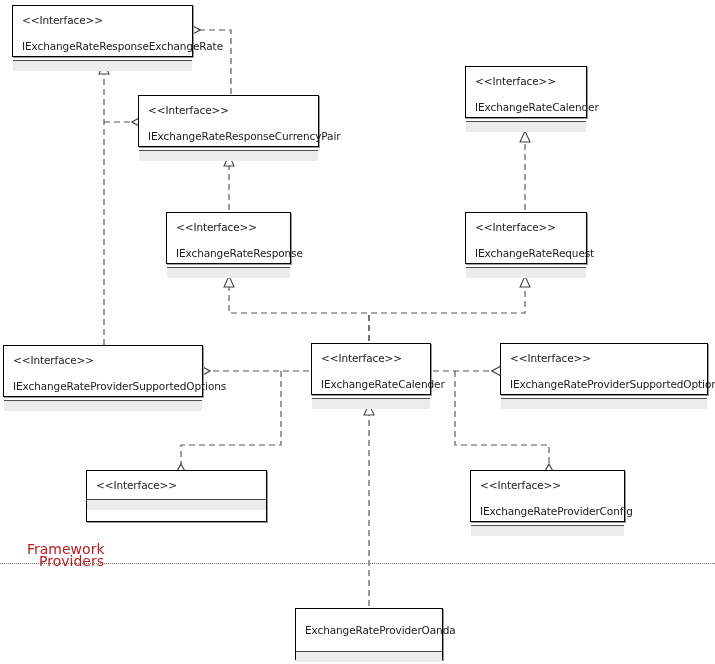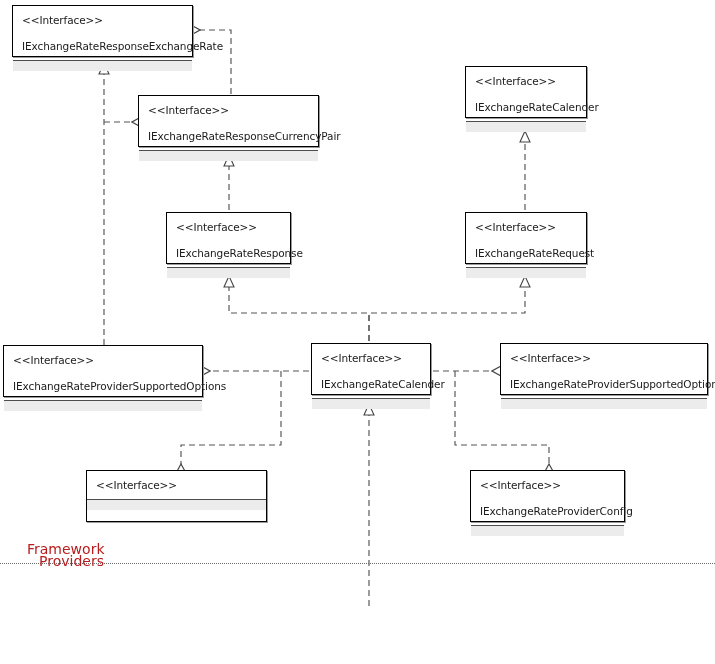--- a/index.html
+++ b/index.html
@@ -192,20 +192,26 @@
   </div>
 
   <div class="uml-node" style="left:470px; top:470px; width:155px; height:52px;">
     <div class="uml-body">
       <div class="uml-stereotype">&lt;&lt;Interface&gt;&gt;</div>
       <div class="uml-name">IExchangeRateProviderConfig</div>
     </div>
     <div class="uml-compartment"></div>
   </div>
 
+  <div class="uml-node plain" style="left:295px; top:608px; width:148px; height:52px;">
+    <div class="uml-body">
+      <div class="uml-name">ExchangeRateProviderOanda</div>
+    </div>
+    <div class="uml-compartment"></div>
+  </div>
 
   <div class="partition-label" style="left:27px; top:541px;">Framework</div>
 
   <div class="partition-rule" style="top:563px;"></div>
 
   <div class="partition-label" style="left:27px; top:553px;margin-left:12px;">Providers</div>
 
 </div>
 
 </body></html>

